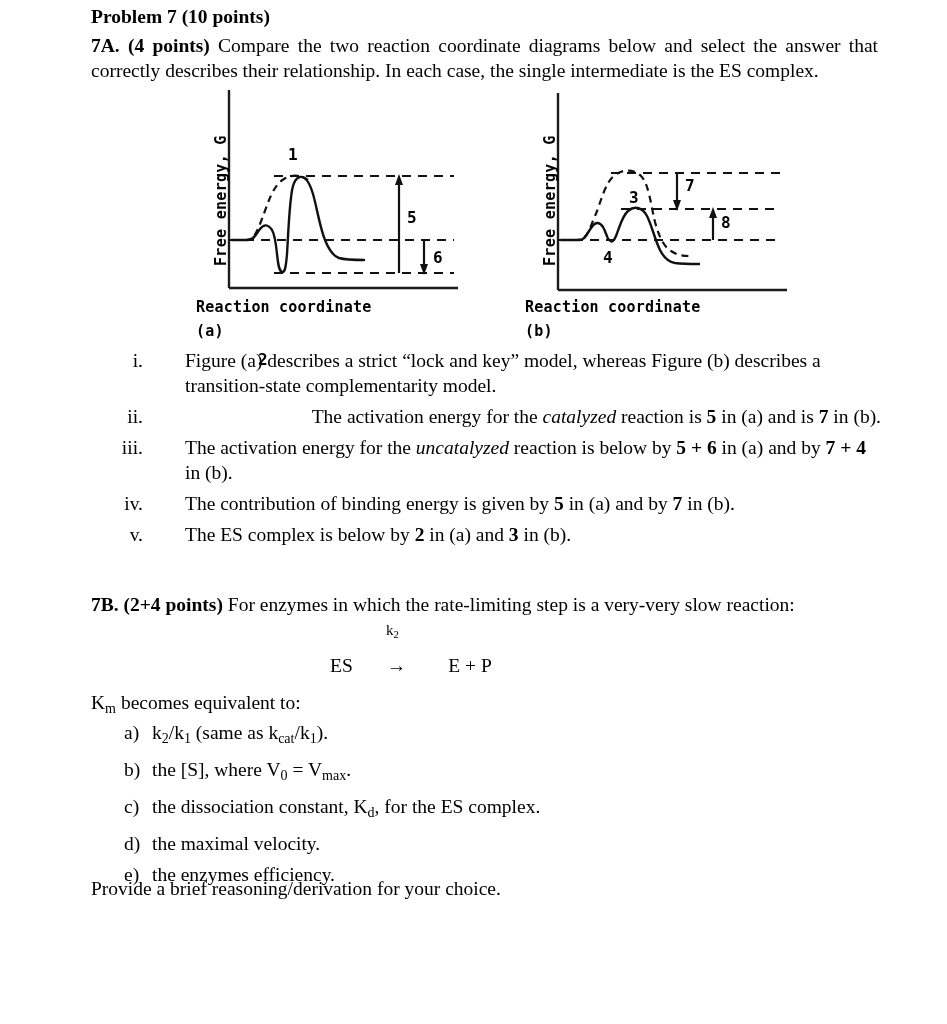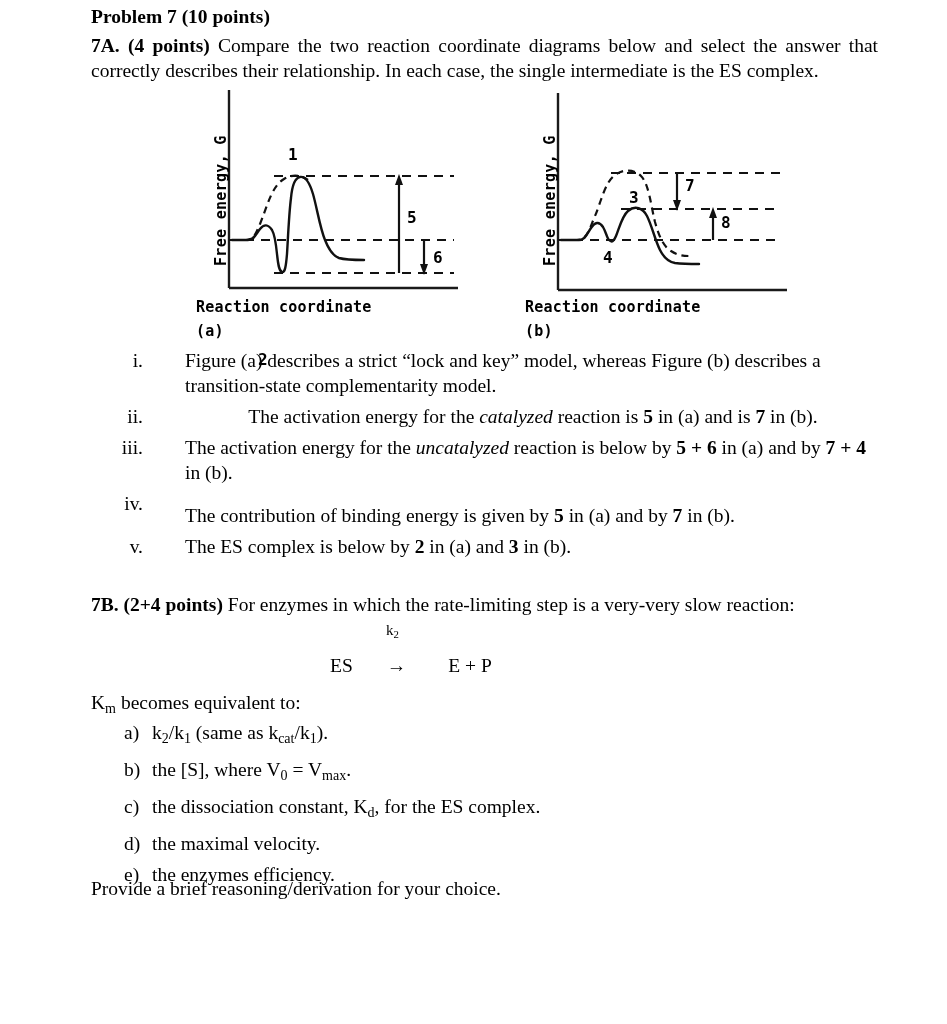--- a/index.html
+++ b/index.html
@@ -241,31 +241,31 @@
     <div class="rl-row">
       <div class="rl-num">i.</div>
       <div class="rl-txt">
         <span>Figure (a) describes a strict “lock and key” model, whereas Figure (b) describes a</span><br>
         <span style="display:inline-block; text-align:left; width:100%;">transition-state complementarity model.</span>
       </div>
     </div>
 
     <div class="rl-row">
       <div class="rl-num">ii.</div>
-      <div class="rl-txt" style="text-align:center;"><span>The activation energy for the </span><span class="ital">catalyzed</span><span> reaction is </span><span class="bold">5</span><span> in (a) and is </span><span class="bold">7</span><span> in (b).</span></div>
+      <div class="rl-txt" style="text-align:right;"><span>The activation energy for the </span><span class="ital">catalyzed</span><span> reaction is </span><span class="bold">5</span><span> in (a) and is </span><span class="bold">7</span><span> in (b).</span></div>
     </div>
 
     <div class="rl-row">
       <div class="rl-num">iii.</div>
       <div class="rl-txt"><span>The activation energy for the </span><span class="ital">uncatalyzed</span><span> reaction is below by </span><span class="bold">5 + 6</span><span> in (a) and by </span><span class="bold">7 + 4</span><br><span style="display:inline-block; text-align:left; width:100%;">in (b).</span></div>
     </div>
 
     <div class="rl-row">
       <div class="rl-num">iv.</div>
-      <div class="rl-txt" style="text-align:left;margin-top:12px;"><span>The contribution of binding energy is given by </span><span class="bold">5</span><span> in (a) and by </span><span class="bold">7</span><span> in (b).</span></div>
+      <div class="rl-txt" style="text-align:left;"><span>The contribution of binding energy is given by </span><span class="bold">5</span><span> in (a) and by </span><span class="bold">7</span><span> in (b).</span></div>
     </div>
 
     <div class="rl-row">
       <div class="rl-num">v.</div>
       <div class="rl-txt" style="text-align:left;"><span>The ES complex is below by </span><span class="bold">2</span><span> in (a) and </span><span class="bold">3</span><span> in (b).</span></div>
     </div>
   </div>
 
   <div class="blk" id="intro-7b">
     <span class="bold">7B. (2+4 points)</span><span> For enzymes in which the rate-limiting step is a very-very slow reaction:</span>

